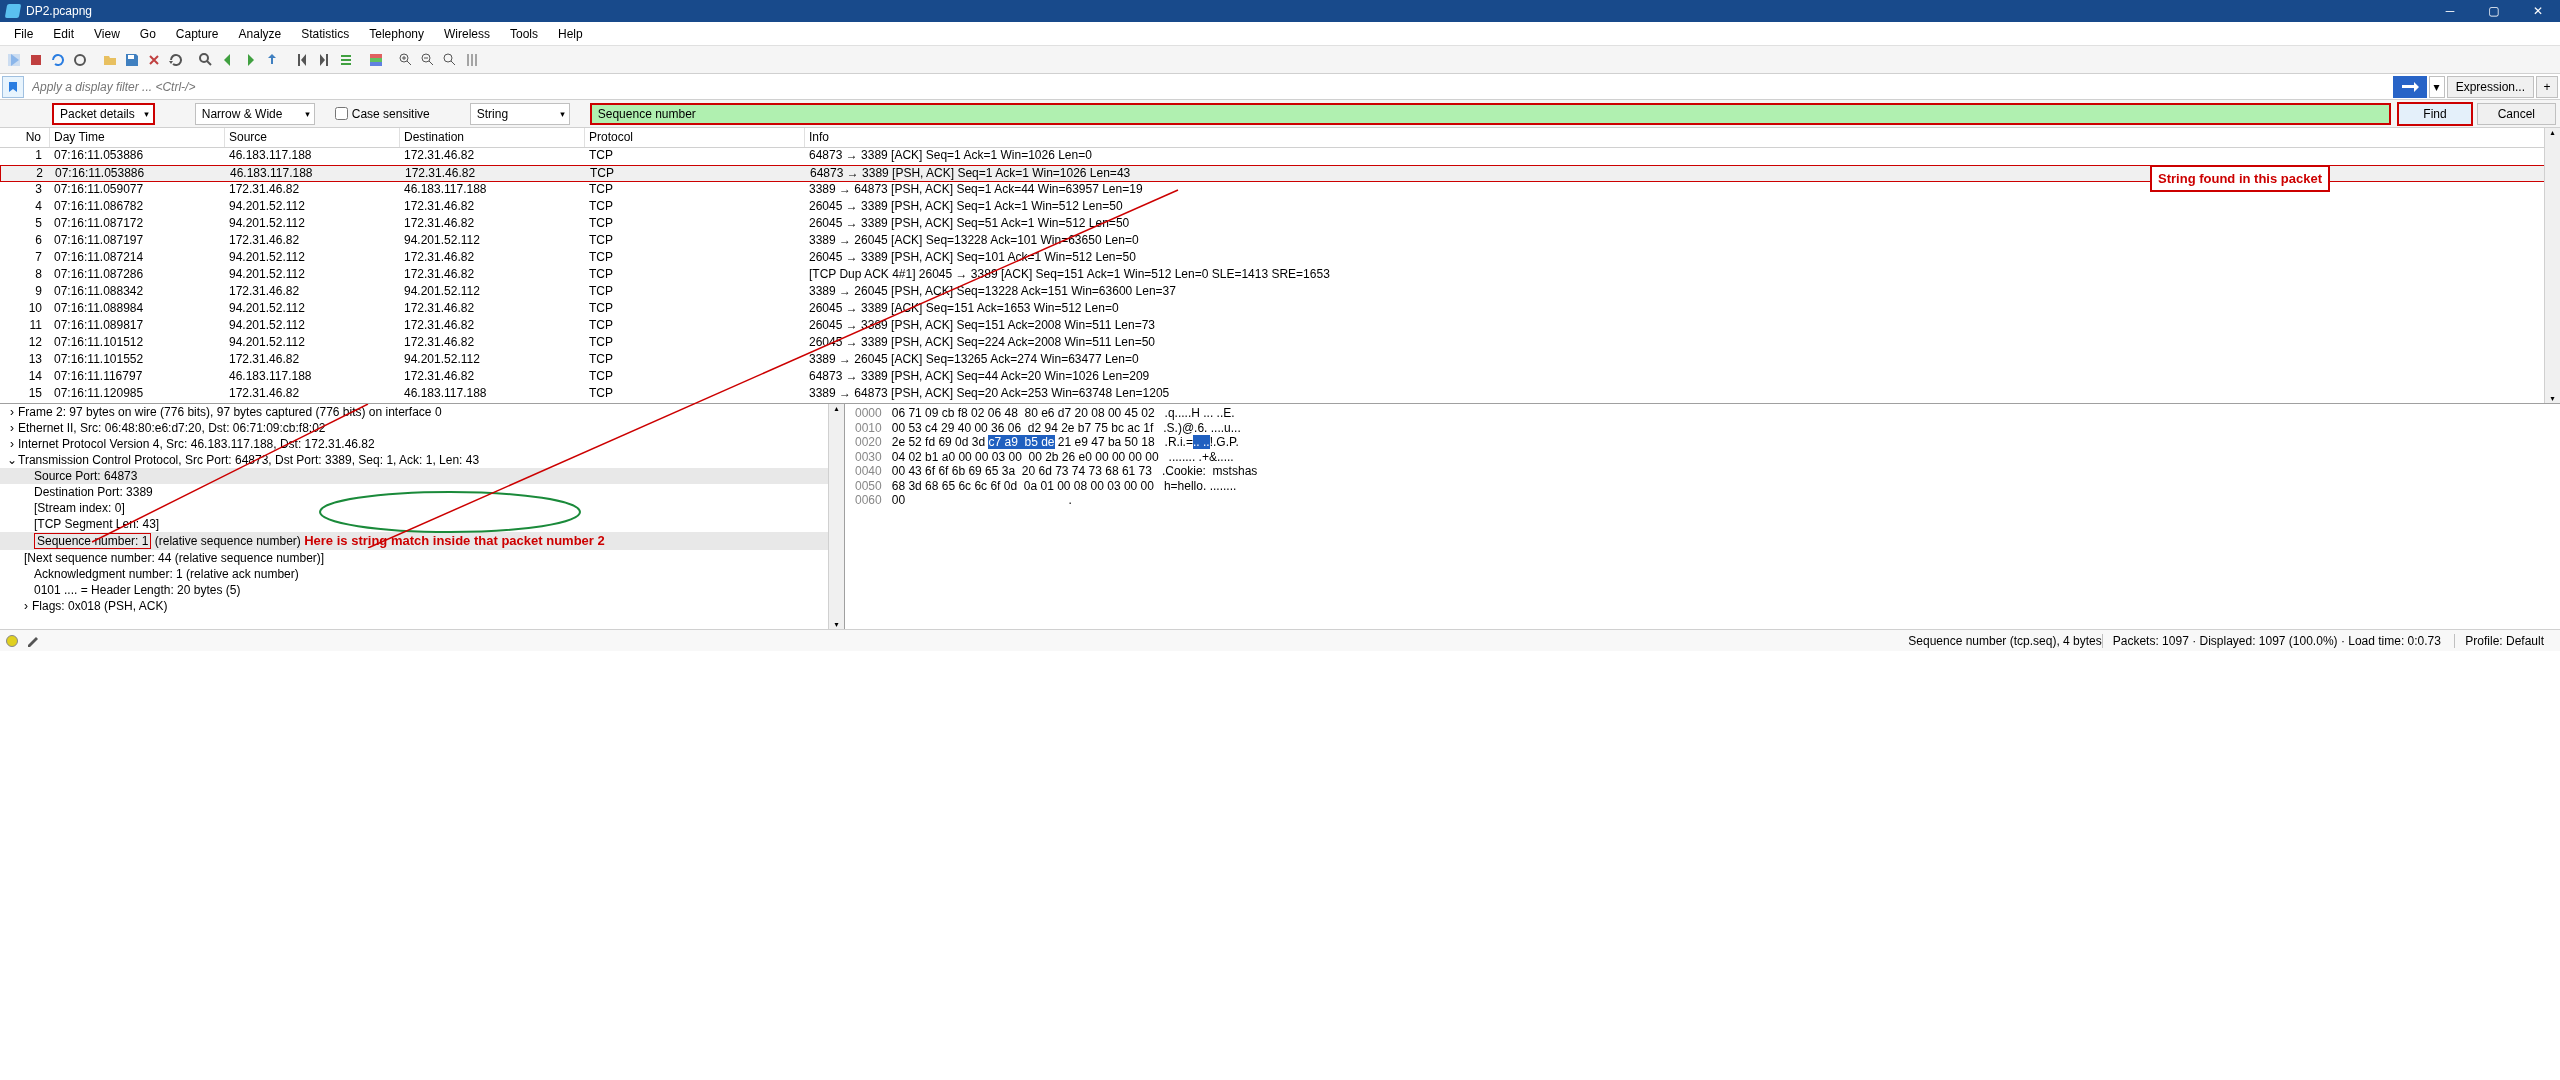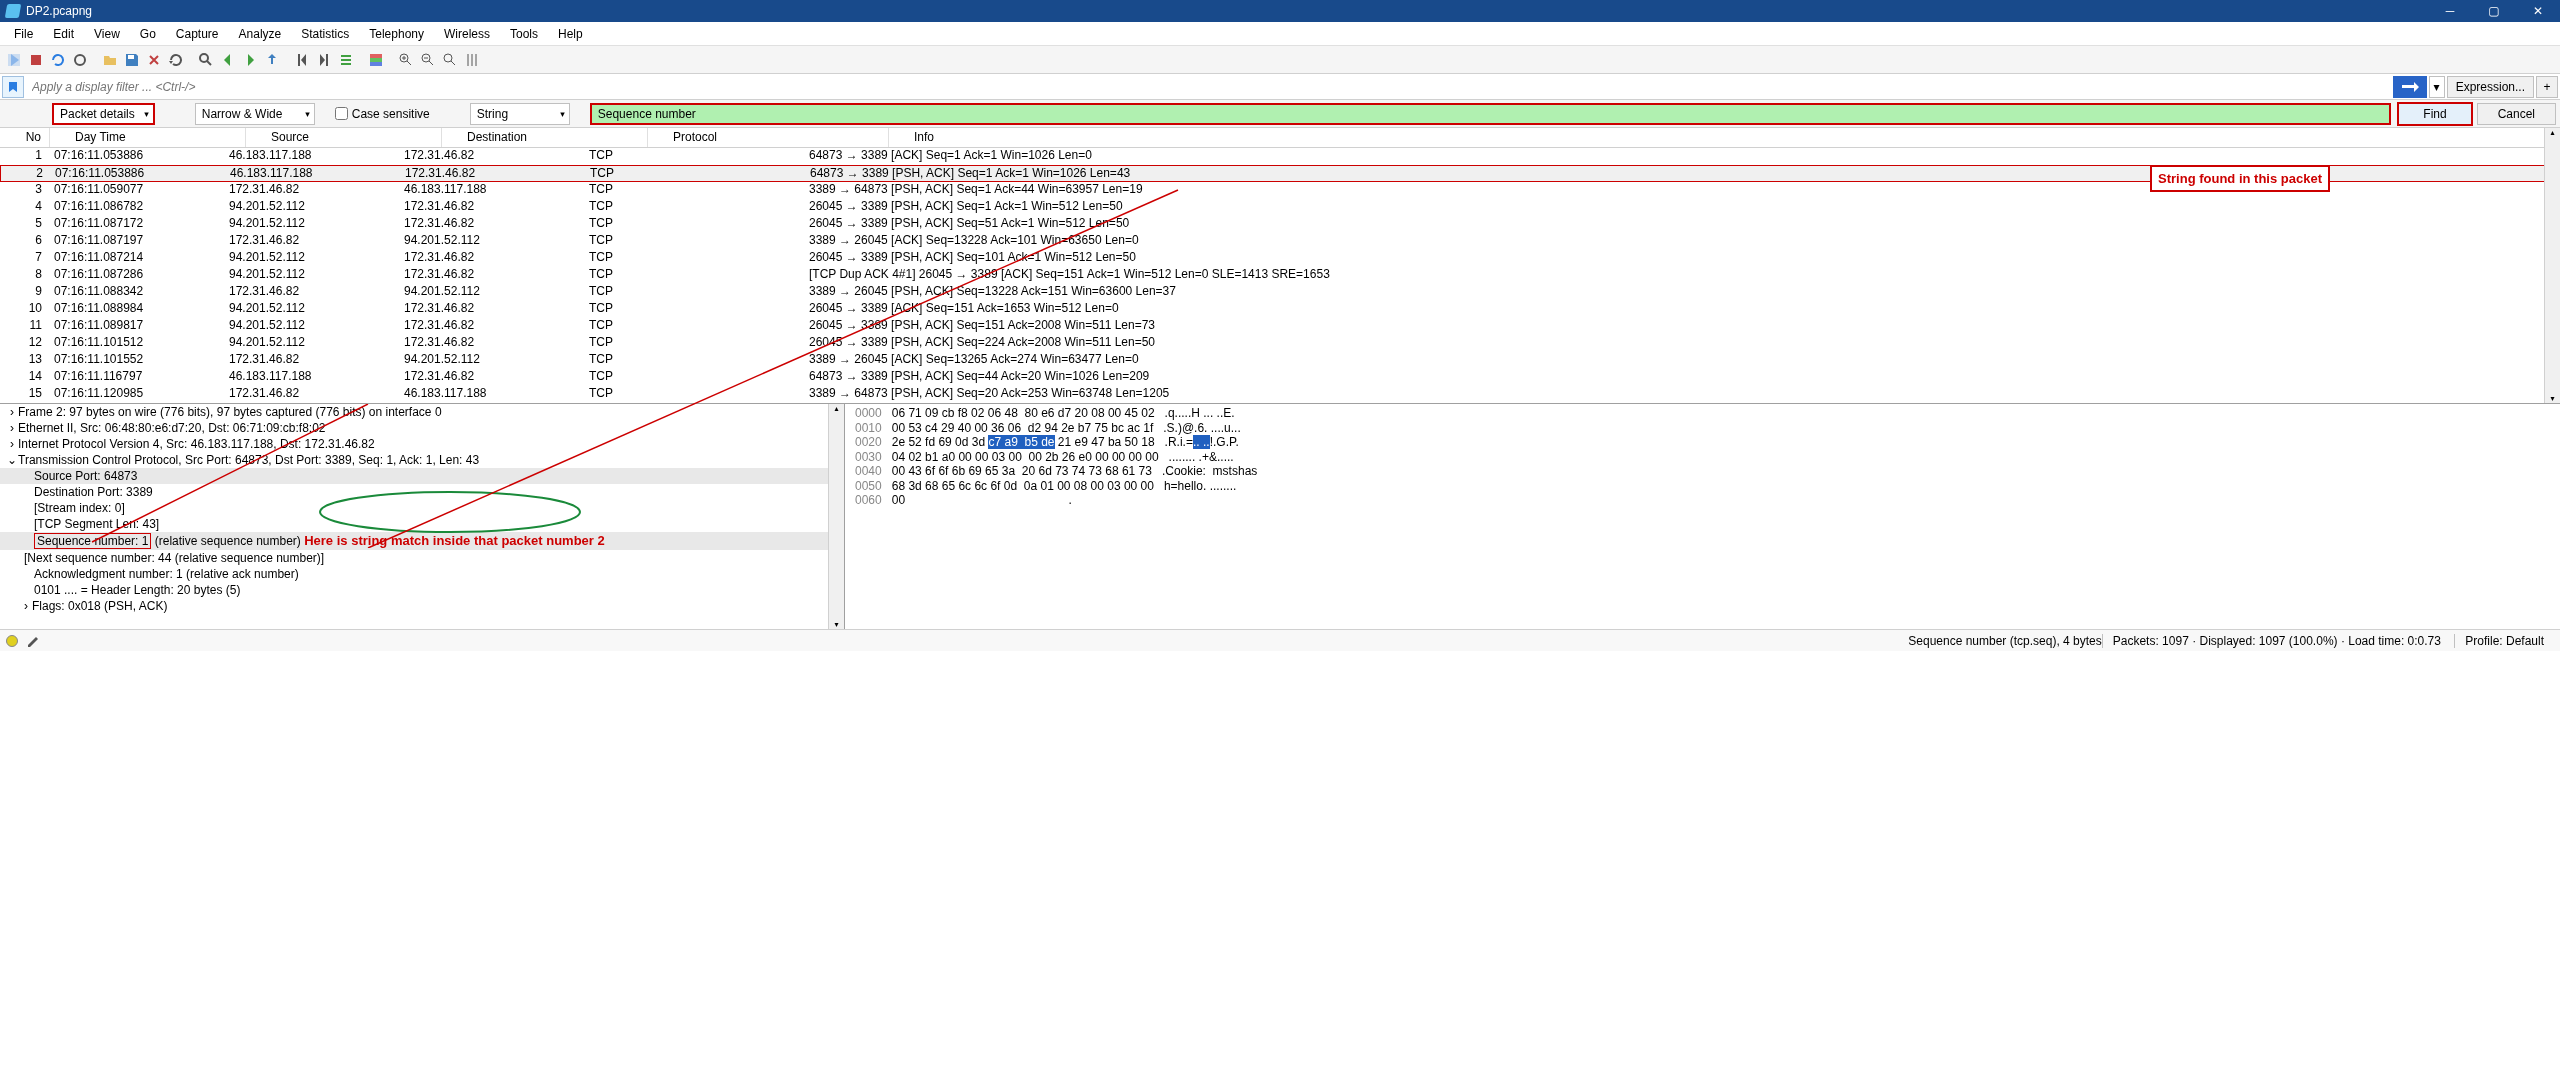--- a/index.html
+++ b/index.html
@@ -27,21 +27,21 @@
 .find-dd { border: 2px solid #c00; background: #fff; height: 22px; padding: 0 18px 0 6px; display: flex; align-items: center; position: relative; margin-right: 40px; }
 .find-dd::after { content: '▾'; position: absolute; right: 4px; font-size: 9px; }
 .find-dd2 { border: 1px solid #c0c0c0; background: #fff; height: 22px; padding: 0 18px 0 6px; display: flex; align-items: center; position: relative; margin-right: 20px; min-width: 120px; }
 .find-dd2::after { content: '▾'; position: absolute; right: 4px; font-size: 9px; }
 .find-cb { display: flex; align-items: center; gap: 4px; margin-right: 40px; }
 .find-cb input { width: 13px; height: 13px; }
 .find-search { border: 2px solid #c00; background: #b0f0b0; height: 22px; padding: 0 6px; flex: 1; outline: none; }
 .find-btn { border: 2px solid #c00; background: #e4f0fa; height: 24px; padding: 2px 24px; margin-left: 6px; }
 .cancel-btn { border: 1px solid #c0c0c0; background: #f0f0f0; height: 22px; padding: 0 20px; margin-left: 4px; }
 .packet-list { position: relative; }
-.plist-header { display: flex; background: #fff; border-bottom: 1px solid #d0d0d0; height: 20px; gap: 21px; }
+.plist-header { display: flex; background: #fff; border-bottom: 1px solid #d0d0d0; height: 20px; }
 .plist-header div { border-right: 1px solid #e0e0e0; padding: 2px 4px; font-weight: normal; }
 .plist-body { font-family: Consolas, monospace; font-size: 12px; position: relative; }
 .prow { display: flex; height: 17px; white-space: nowrap; }
 .prow.selected { border: 1px solid #c00; background: #f0f0f0; }
 .prow div { padding: 0 4px; overflow: hidden; }
 .c-no { width: 50px; text-align: right; padding-right: 8px !important; }
 .c-time { width: 175px; }
 .c-src { width: 175px; }
 .c-dst { width: 185px; }
 .c-proto { width: 220px; }

